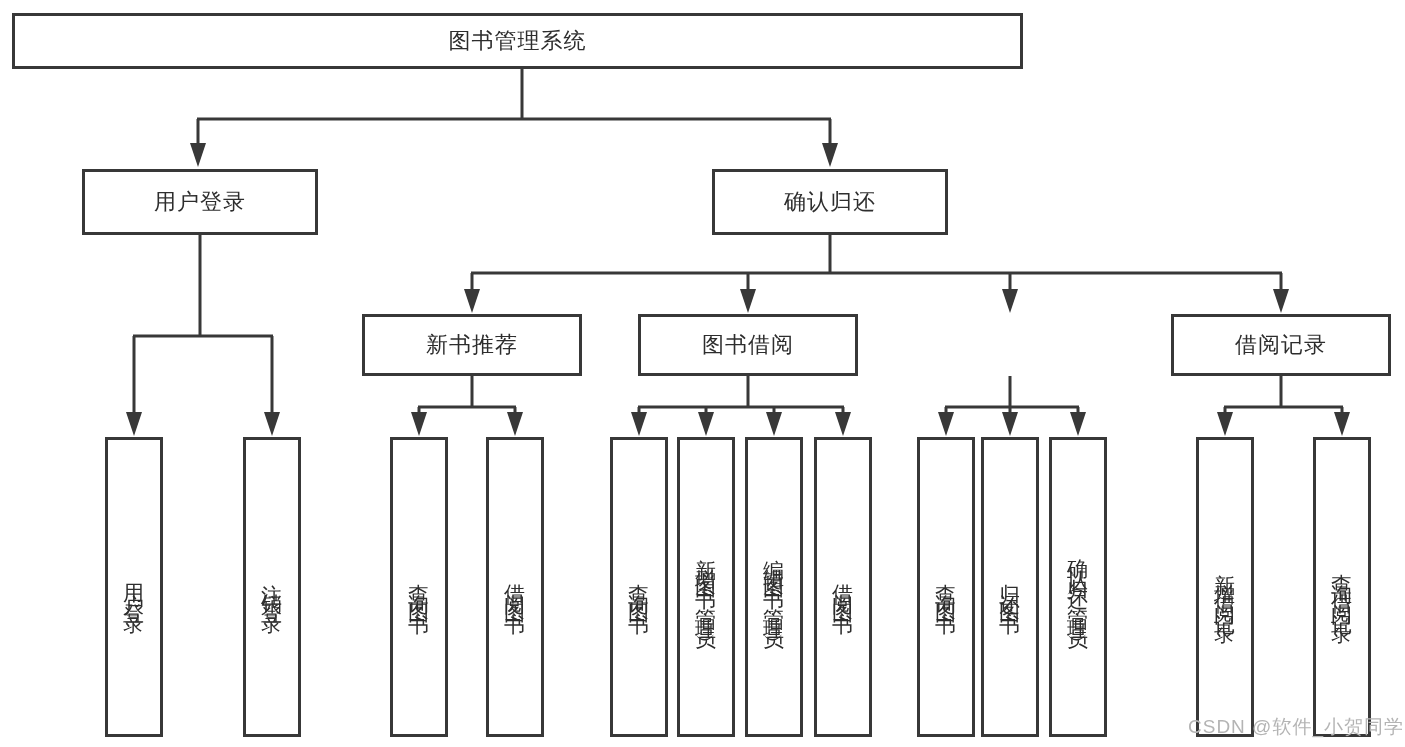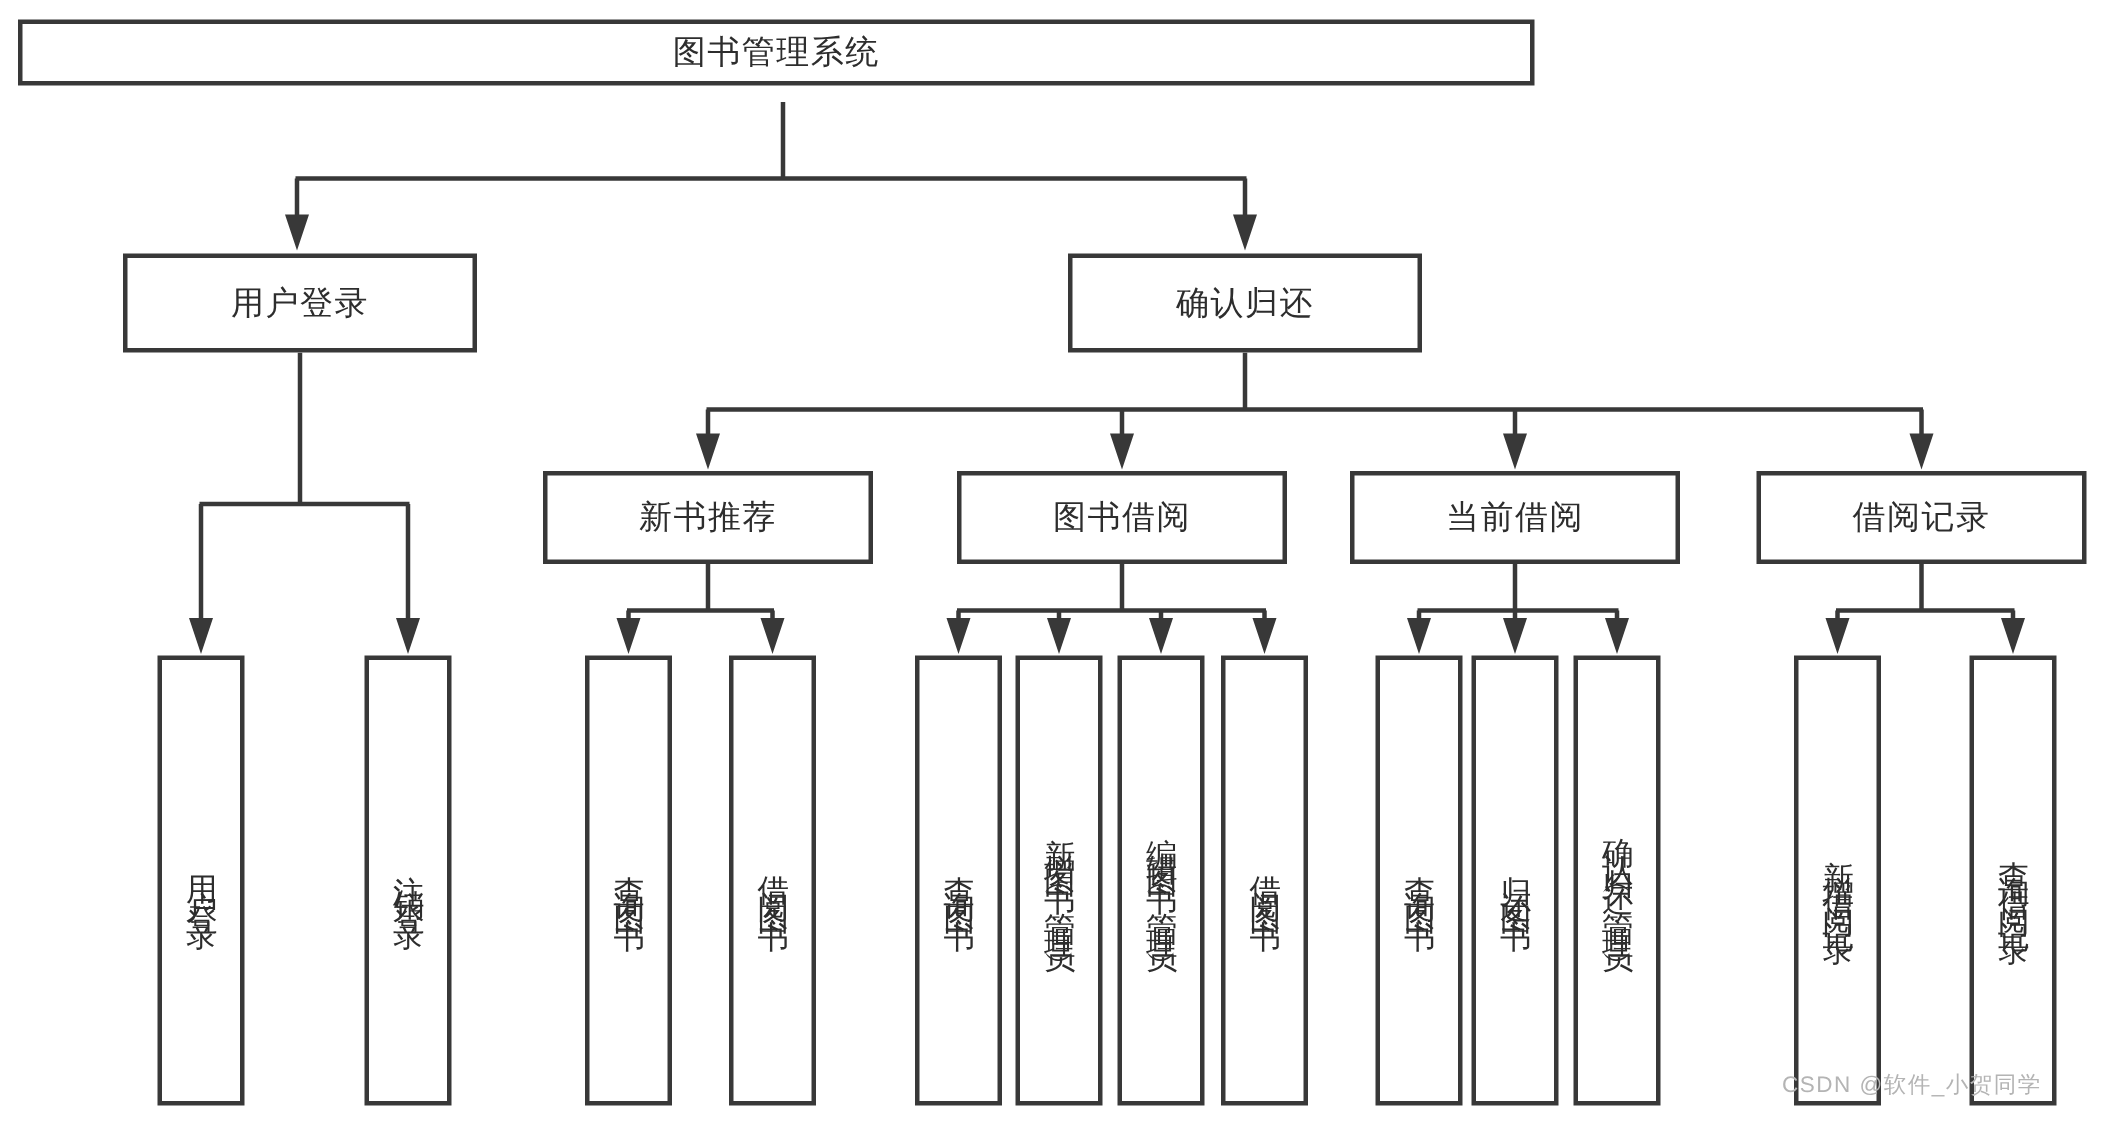--- a/index.html
+++ b/index.html
@@ -17,21 +17,21 @@
     display:flex;align-items:center;justify-content:center;
     color:#2d2d2d;z-index:2;
   }
   .node.h span{font-size:22px;letter-spacing:1px;white-space:nowrap;}
   .node.v span{
     writing-mode:vertical-rl;text-orientation:mixed;
     font-size:21px;letter-spacing:10px;line-height:1;white-space:nowrap;
   }
   .watermark{
     position:absolute;left:1188px;top:714px;z-index:5;
-    font-size:15px;color:#b4b4b4;letter-spacing:1px;white-space:nowrap;
+    font-size:19px;color:#b4b4b4;letter-spacing:1px;white-space:nowrap;
   }
 </style>
 </head>
 <body>
 
 <div id="canvas">
 
   <svg id="connectors" viewBox="0 0 1405 747" xmlns="http://www.w3.org/2000/svg">
     <path fill="none" stroke="#383838" stroke-width="3" d="
       M522 68 V120
@@ -50,39 +50,36 @@
       M1002 289 L1018 289 L1010 313 Z M1273 289 L1289 289 L1281 313 Z
       M126 412 L142 412 L134 436 Z   M264 412 L280 412 L272 436 Z
       M411 412 L427 412 L419 436 Z   M507 412 L523 412 L515 436 Z
       M631 412 L647 412 L639 436 Z   M698 412 L714 412 L706 436 Z
       M766 412 L782 412 L774 436 Z   M835 412 L851 412 L843 436 Z
       M938 412 L954 412 L946 436 Z   M1002 412 L1018 412 L1010 436 Z
       M1070 412 L1086 412 L1078 436 Z
       M1217 412 L1233 412 L1225 436 Z M1334 412 L1350 412 L1342 436 Z"></path>
   </svg>
 
-  <div class="node h" style="left:12px;top:13px;width:1011px;height:44px">
+  <div class="node h" style="left:12px;top:13px;width:1011px;height:56px">
     <span>图书管理系统</span>
   </div>
 
   <div class="node h" style="left:82px;top:169px;width:236px;height:66px">
     <span>用户登录</span>
   </div>
   <div class="node h" style="left:712px;top:169px;width:236px;height:66px">
     <span>确认归还</span>
   </div>
 
   <div class="node h" style="left:638px;top:314px;width:220px;height:62px">
     <span>图书借阅</span>
   </div>
   <div class="node h" style="left:362px;top:314px;width:220px;height:62px">
     <span>新书推荐</span>
-  </div>
-  <div class="node h" style="left:900px;top:314px;width:220px;height:62px">
-    <span>当前借阅</span>
   </div>
   <div class="node h" style="left:1171px;top:314px;width:220px;height:62px">
     <span>借阅记录</span>
   </div>
 
   <div class="node v" style="left:105px;top:437px;width:58px;height:300px">
     <span>用户登录</span>
   </div>
   <div class="node v" style="left:243px;top:437px;width:58px;height:300px">
     <span>注销登录</span>

